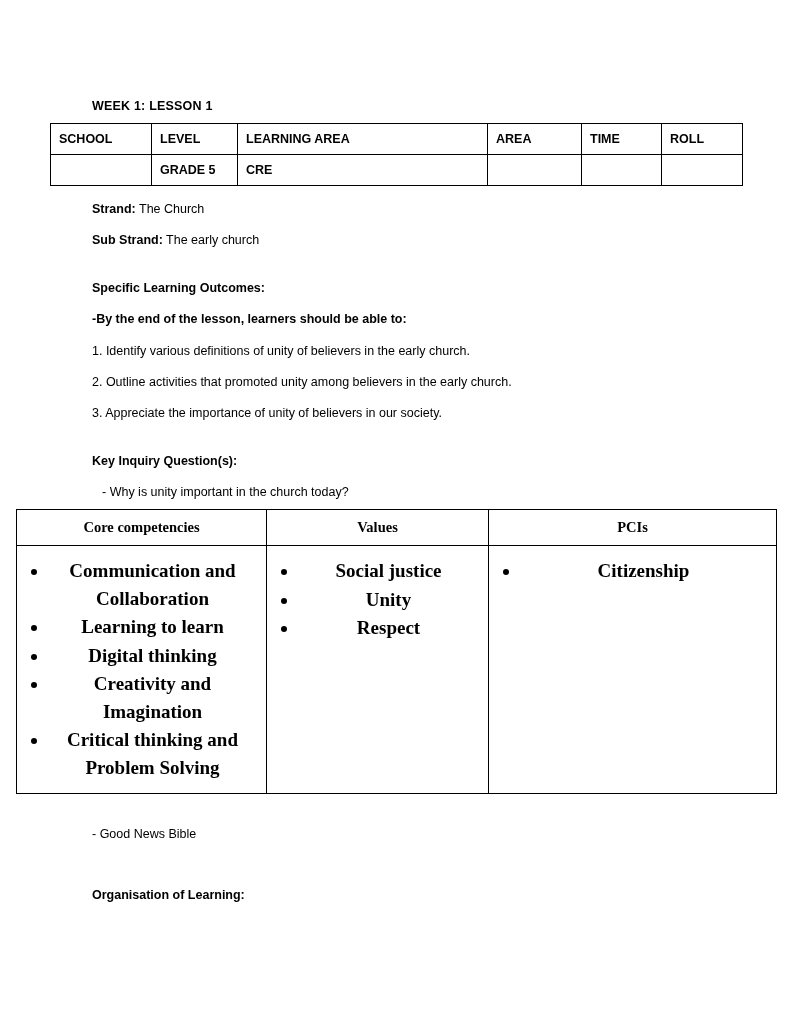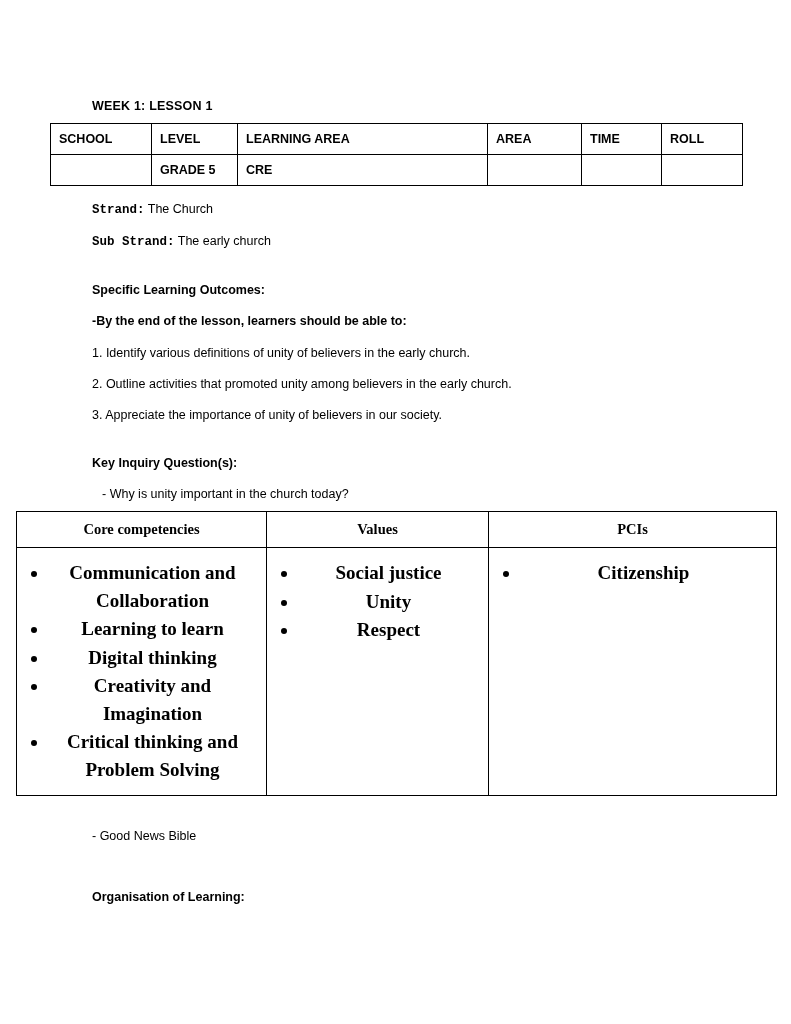--- a/index.html
+++ b/index.html
@@ -56,21 +56,21 @@
   
   .para {
     font-size: 12.5px;
     margin: 0 0 0 42px;
     line-height: 1.45;
   }
   .para.bold { font-weight: bold; }
   .gap-sm { height: 13px; }
   .gap-lg { height: 30px; }
   .strand-line { margin-top: 14px; }
-  .label-b { font-weight: bold; font-family: Liberation Mono, monospace; }
+  .label-b { font-weight: bold; }
   .indent { margin-left: 52px; }
 
   
   table.comp-table {
     border-collapse: collapse;
     width: 760px;
     table-layout: fixed;
     margin: 8px 0 0 -34px;
     padding-left: 24px;
   }

